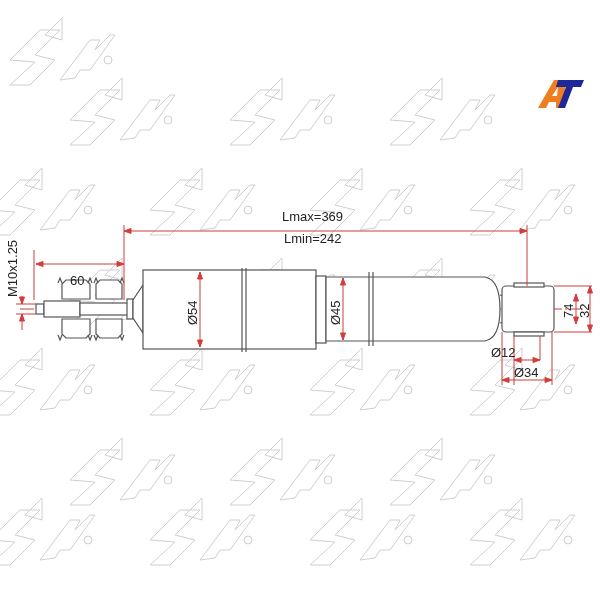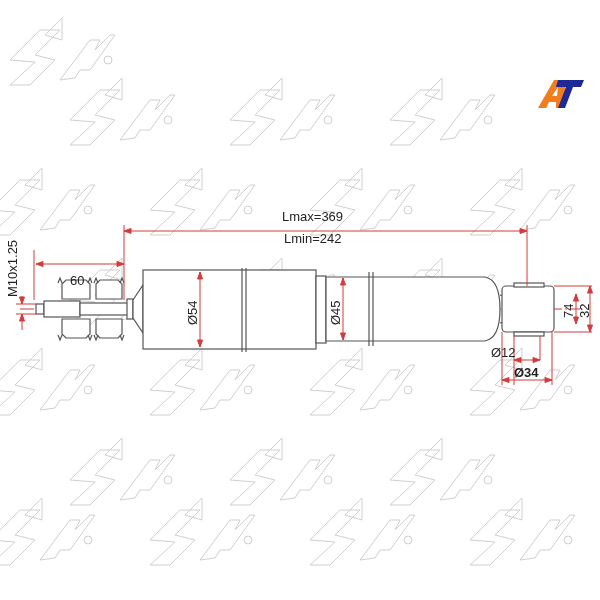--- a/index.html
+++ b/index.html
@@ -141,13 +141,13 @@
 
 <div class="lbl" style="left:282px; top:210px;">Lmax=369</div>
 <div class="lbl" style="left:284px; top:232px;">Lmin=242</div>
 <div class="lbl" style="left:70px; top:250px;margin-top:24px;">60</div>
 <div class="lbl vert" style="left:6px; top:297px;">M10x1.25</div>
 <div class="lbl vert" style="left:186px; top:325px;">Ø54</div>
 <div class="lbl vert" style="left:329px; top:325px;">Ø45</div>
 <div class="lbl vert" style="left:562px; top:318px;">74</div>
 <div class="lbl vert" style="left:578px; top:318px;">32</div>
 <div class="lbl" style="left:491px; top:346px;">Ø12</div>
-<div class="lbl" style="left:514px; top:366px;font-weight:bold;">Ø34</div>
+<div class="lbl" style="left:514px; top:366px;">Ø34</div>
 
 </body></html>

